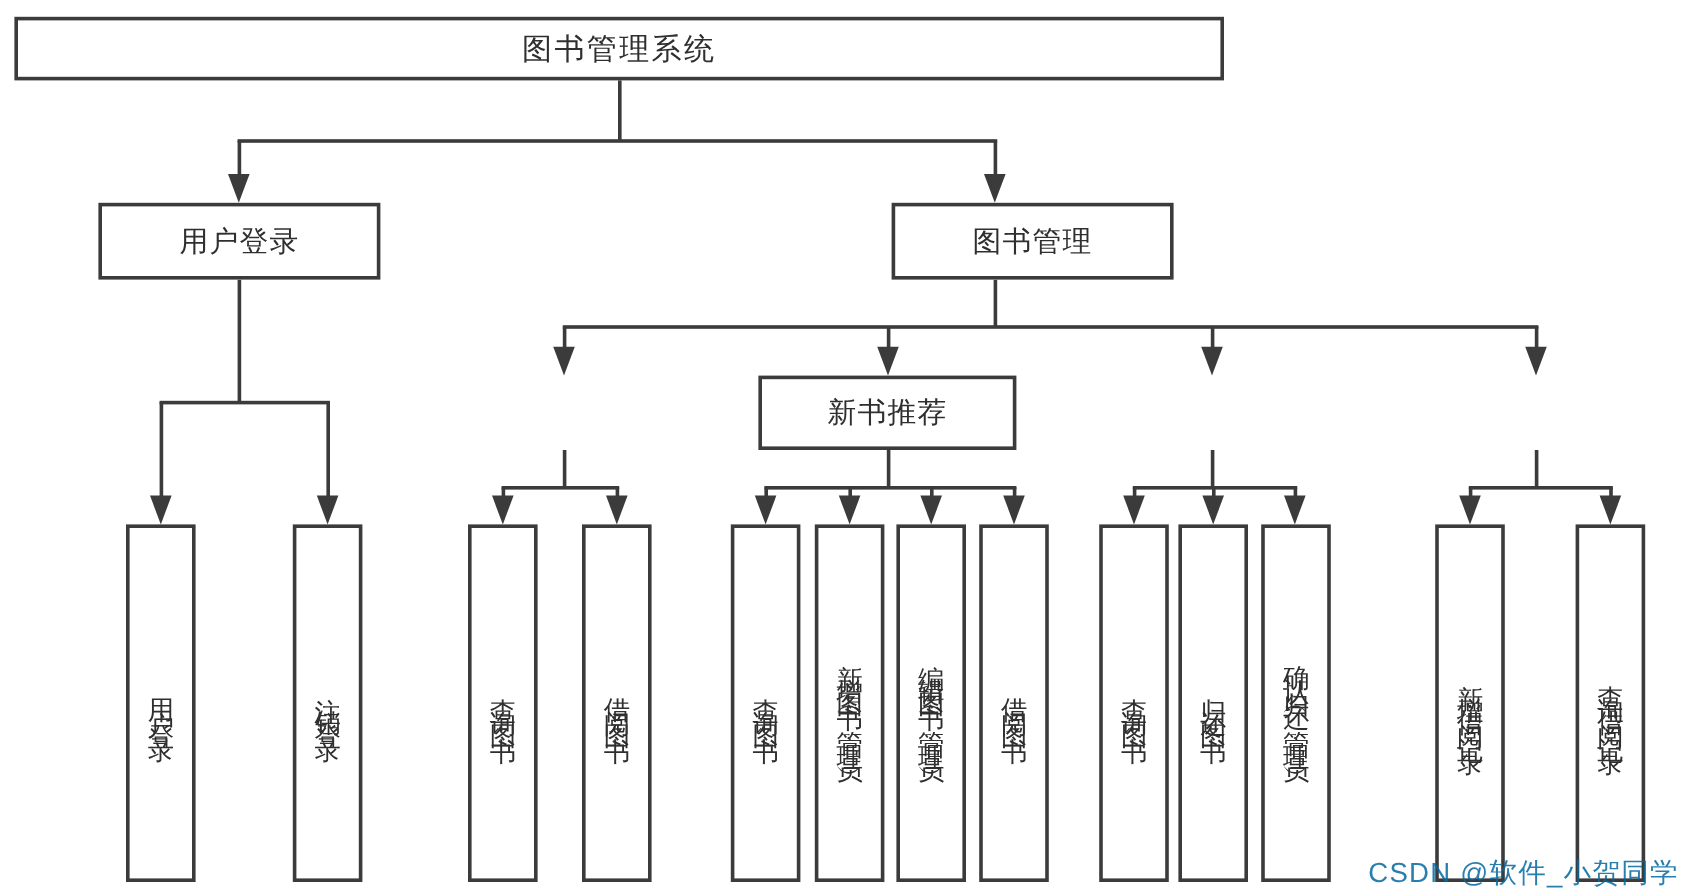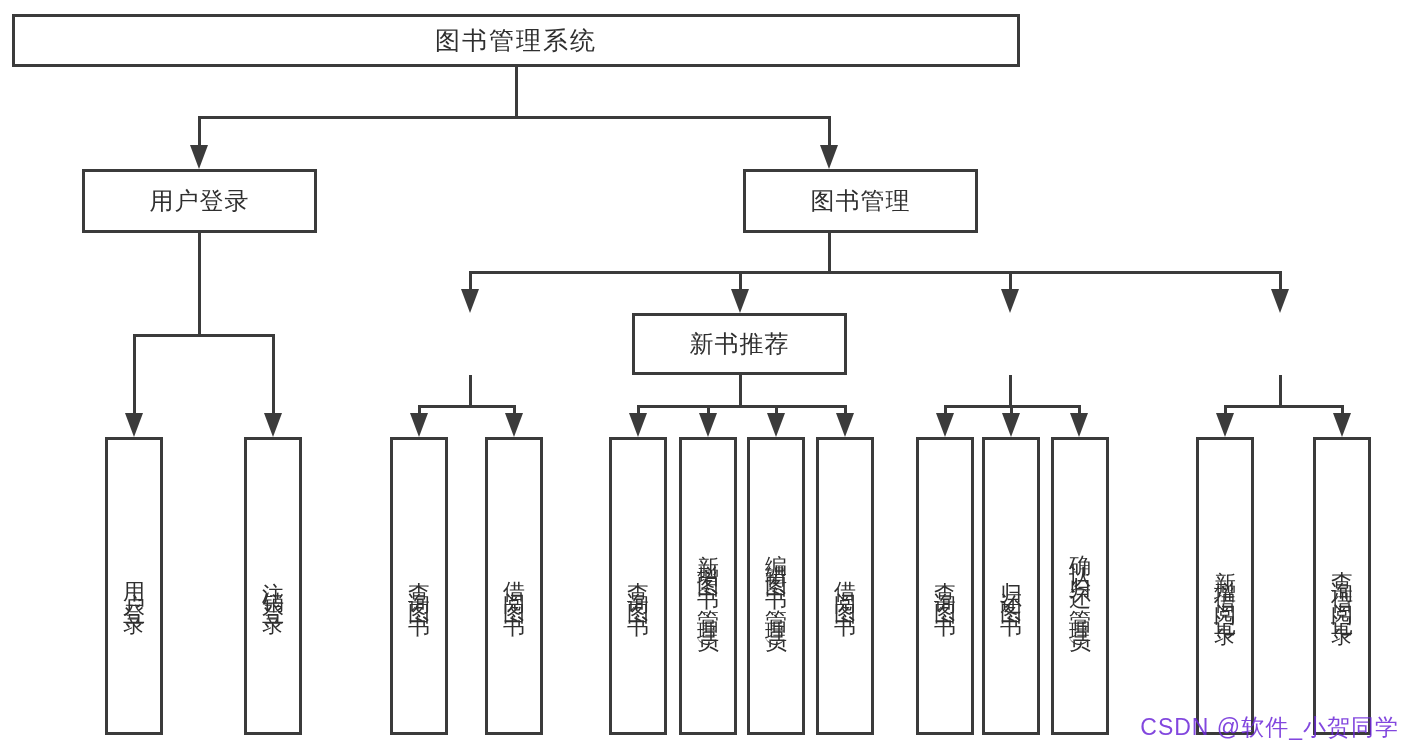--- a/index.html
+++ b/index.html
@@ -107,21 +107,21 @@
   <div class="box leaf" style="left:1051px;top:437px;width:58px;height:298px">
     <span class="vtext">确认归还（管理员）</span>
   </div>
   <div class="box leaf" style="left:1196px;top:437px;width:58px;height:298px">
     <span class="vtext">新增借阅记录</span>
   </div>
   <div class="box leaf" style="left:1313px;top:437px;width:58px;height:298px">
     <span class="vtext">查询借阅记录</span>
   </div>
 
-  <div id="watermark" style="color: #6d28d9;">CSDN @软件_小贺同学</div>
+  <div id="watermark" style="color: #0369a1;">CSDN @软件_小贺同学</div>
 <div class="vline" style="left: 514.5px; top: 64px; width: 3px; height: 54px;"></div>
     <div class="hline" style="left: 197.5px; top: 115.5px; width: 633px; height: 3px;"></div>
     <div class="vline" style="left: 197.5px; top: 117px; width: 3px; height: 33px;"></div>
     <div class="arrow" style="left: 190px; top: 145px;"></div>
     <div class="vline" style="left: 827.5px; top: 117px; width: 3px; height: 33px;"></div>
     <div class="arrow" style="left: 820px; top: 145px;"></div>
     <div class="vline" style="left: 197.5px; top: 233px; width: 3px; height: 103px;"></div>
     <div class="hline" style="left: 132.5px; top: 333.5px; width: 142px; height: 3px;"></div>
     <div class="vline" style="left: 132.5px; top: 335px; width: 3px; height: 83px;"></div>
     <div class="arrow" style="left: 125px; top: 413px;"></div>

